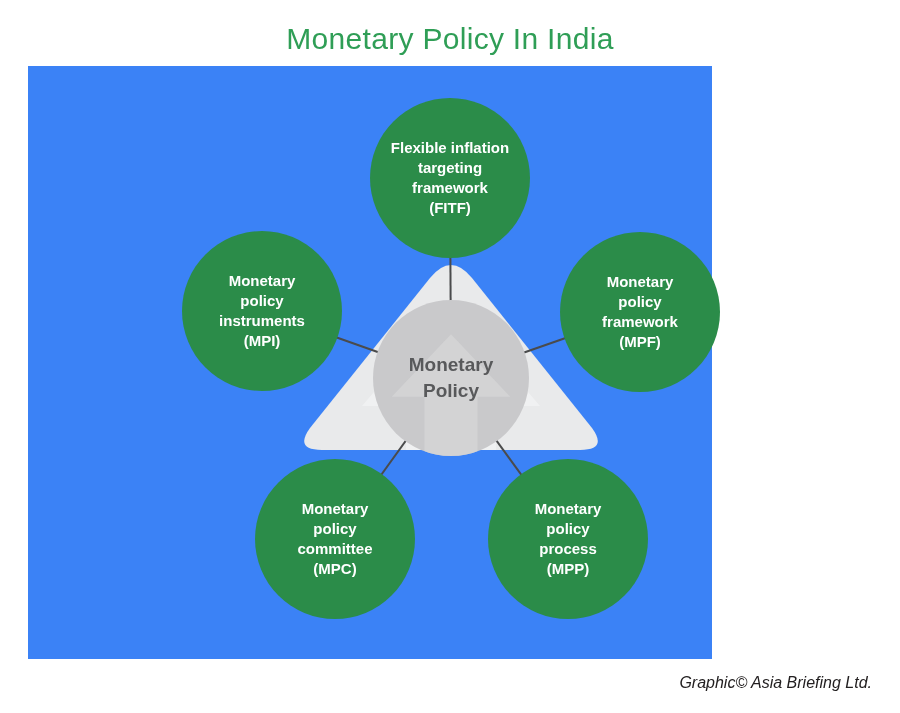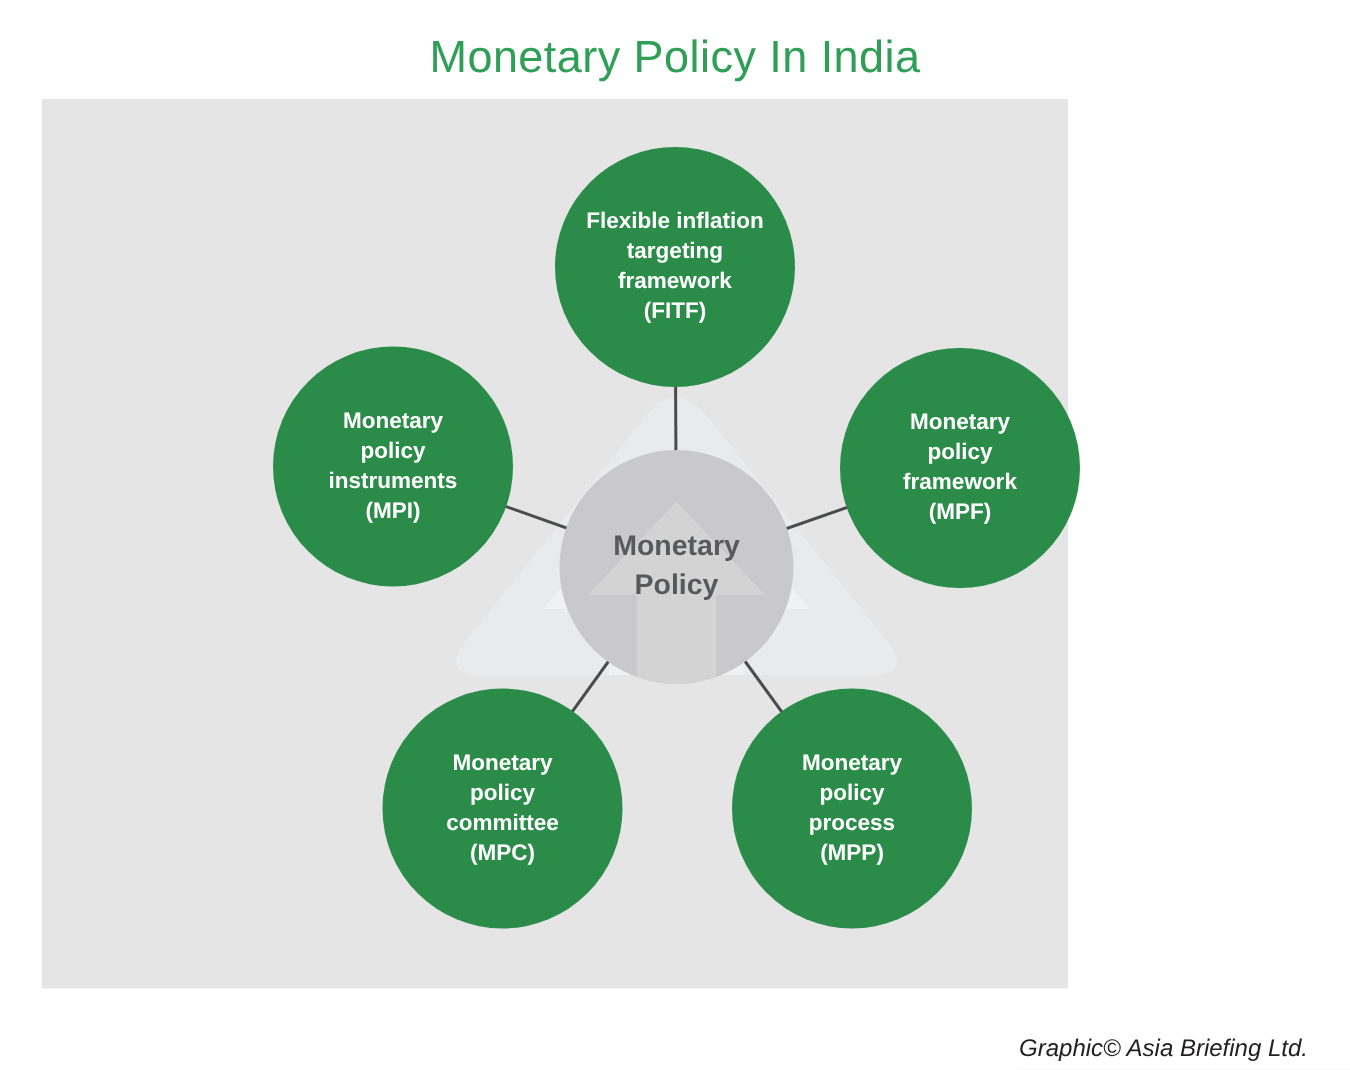--- a/index.html
+++ b/index.html
@@ -7,21 +7,21 @@
   body { font-family: "Liberation Sans", "DejaVu Sans", sans-serif; position: relative; }
 
   .title {
     position: absolute; top: 22px; left: 0; width: 900px;
     text-align: center; font-size: 30px; font-weight: 400;
     color: #2f9e56; letter-spacing: 0.3px;
   }
 
   .panel {
     position: absolute; left: 28px; top: 66px;
-    width: 684px; height: 593px; background: #e5e5e5;
+    width: 684px; height: 593px; background: #3b82f6;
   }
 
   .panel svg.bg { position: absolute; left: 0; top: 0; width: 844px; height: 593px; }
 
   .node {
     position: absolute; border-radius: 50%;
     display: flex; align-items: center; justify-content: center;
     text-align: center;
   }
   .node .label { white-space: pre-line; }
@@ -49,21 +49,20 @@
   .node.top-fitf    { left: 342px; top: 32px;  }
   .node.left-mpi    { left: 154px; top: 165px; }
   .node.right-mpf   { left: 532px; top: 166px; }
   .node.bottom-mpc  { left: 227px; top: 393px; }
   .node.bottom-mpp  { left: 460px; top: 393px; }
 
   .credit {
     position: absolute; right: 28px; top: 674px;
     font-style: italic; font-size: 16px; color: #232021;
     font-family: "Liberation Sans", "DejaVu Sans", sans-serif;
-    margin-top: 17px;
   }
 </style>
 </head>
 <body>
 
 <div class="title">Monetary Policy In India</div>
 
 <div class="panel">
 
   <svg class="bg" viewBox="0 0 844 593" aria-hidden="true">

